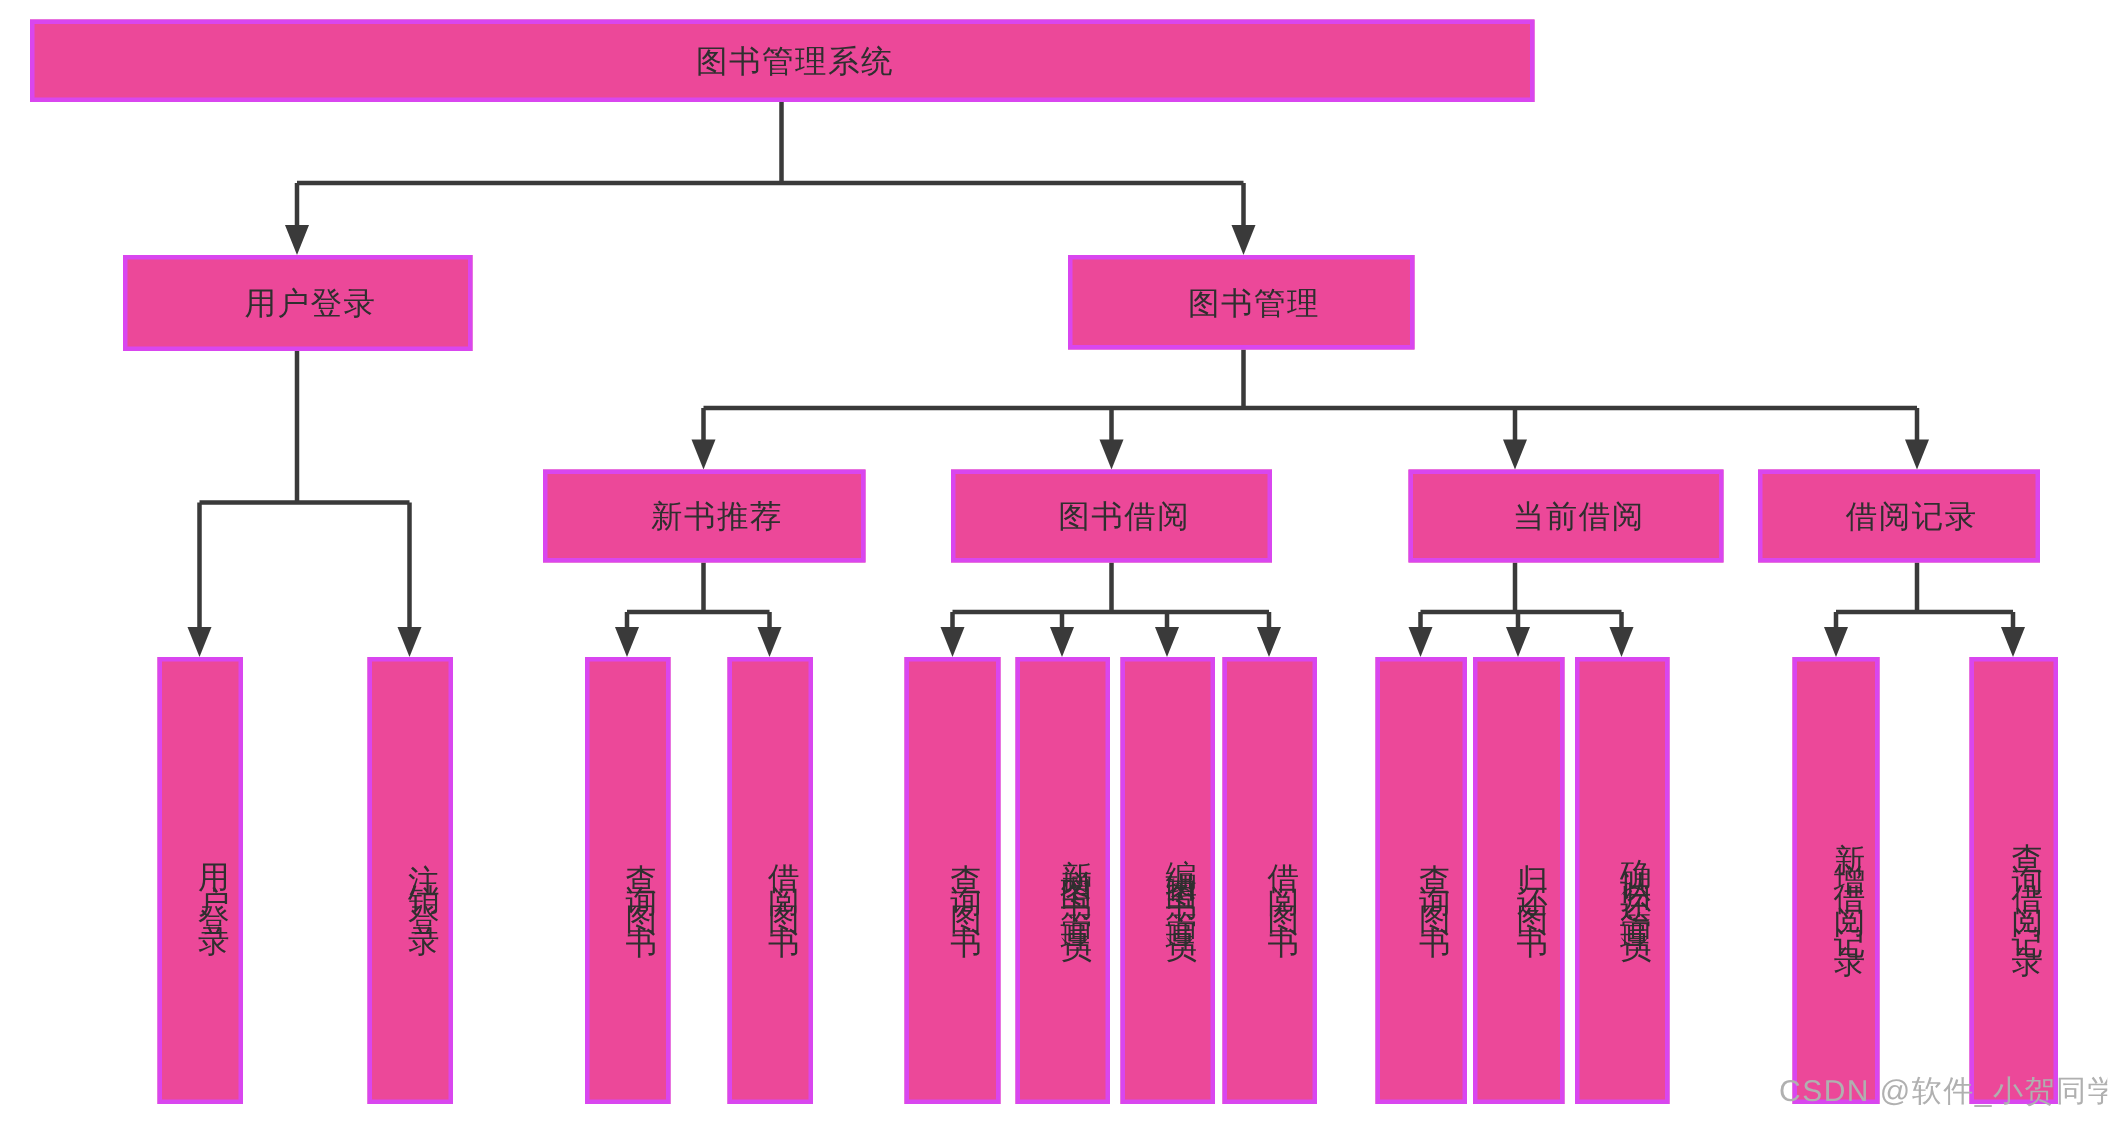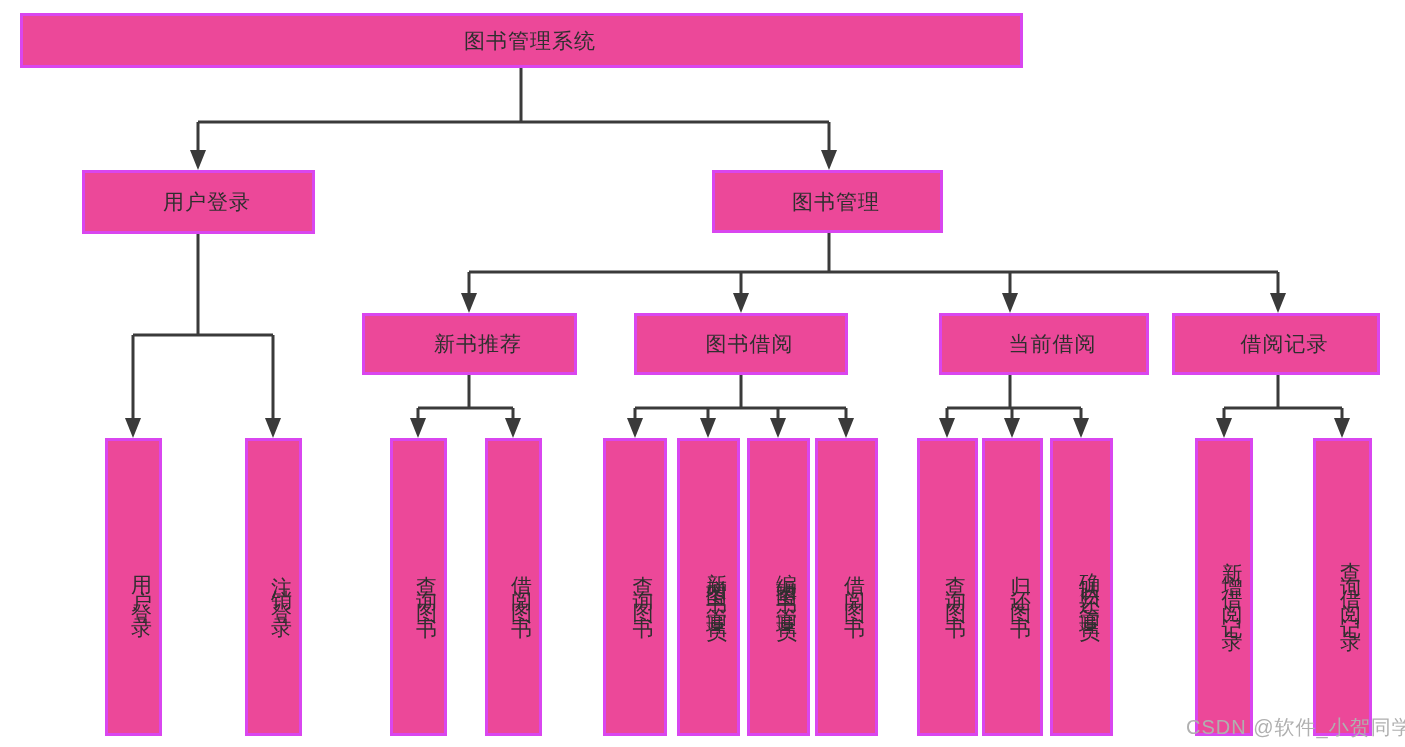--- a/index.html
+++ b/index.html
@@ -130,21 +130,21 @@
   </svg>
 
   <div class="node" style="left:20px; top:13px; width:1003px; height:55px;">图书管理系统</div>
 
   <div class="node" style="left:82px; top:170px; width:233px; height:64px;">用户登录</div>
   <div class="node" style="left:712px; top:170px; width:231px; height:63px;">图书管理</div>
 
   <div class="node" style="left:362px; top:313px; width:215px; height:62px;">新书推荐</div>
   <div class="node" style="left:634px; top:313px; width:214px; height:62px;">图书借阅</div>
   <div class="node" style="left:903px; top:313px; width:210px; height:62px;margin-left:36px;">当前借阅</div>
-  <div class="node" style="left:1172px; top:313px; width:208px; height:62px;">借阅记录</div>
+  <div class="node" style="left:1172px; top:313px; width:188px; height:62px;">借阅记录</div>
 
   <div class="node leaf" style="left:105px; width:57px;">
     <span class="v">用户登录</span>
   </div>
   <div class="node leaf" style="left:245px; width:57px;">
     <span class="v">注销登录</span>
   </div>
   <div class="node leaf" style="left:390px; width:57px;">
     <span class="v">查询图书</span>
   </div>

